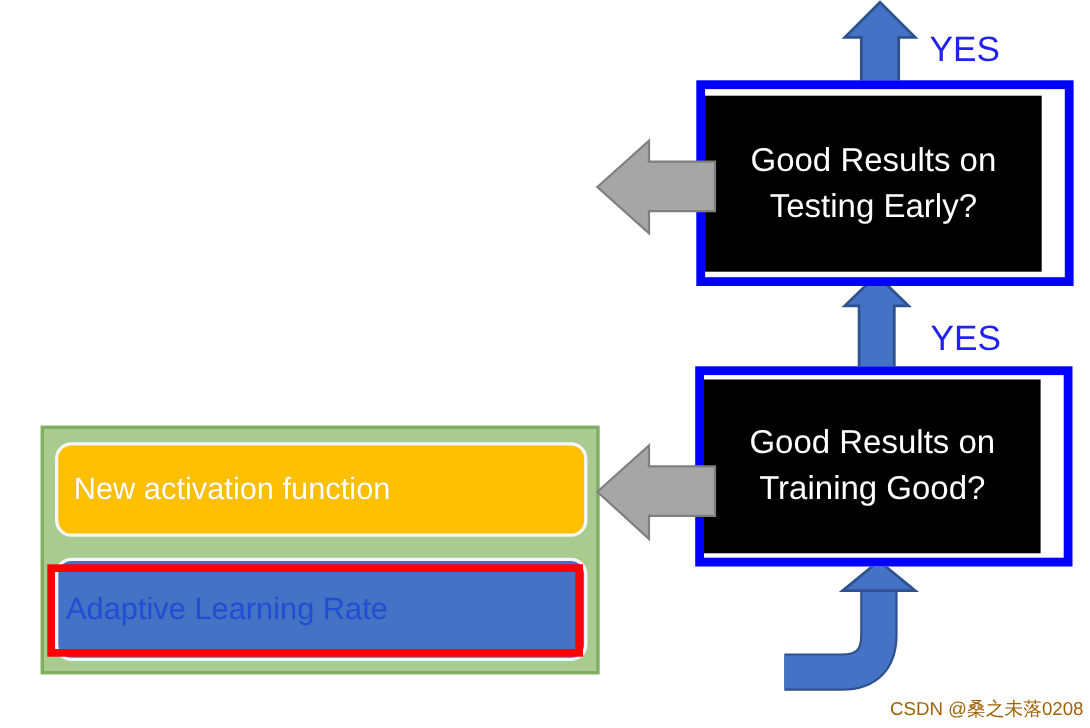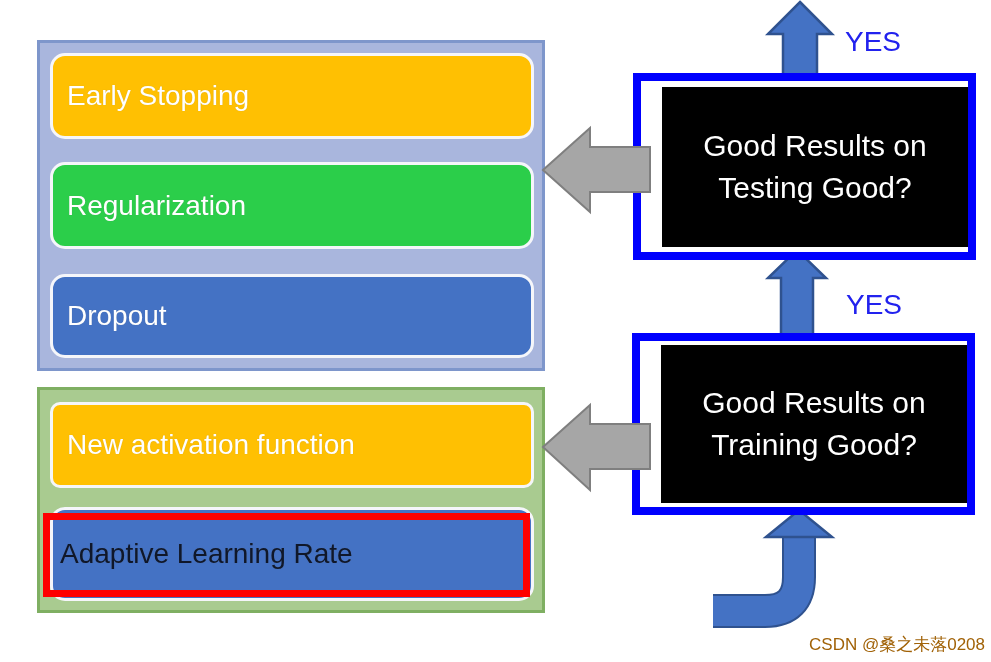--- a/index.html
+++ b/index.html
@@ -27,41 +27,41 @@
   #m-dropout{top:231px;height:84px;}
   #m-newact{top:12px;height:86px;}
   #m-adaptive{top:117px;height:94px;}
 
   #red-highlight{
     position:absolute;left:3px;top:123px;width:487px;height:84px;
     box-sizing:border-box;border:7px solid #FE0000;z-index:5;
   }
   #adaptive-label{
     position:absolute;left:20px;top:117px;height:94px;z-index:6;
-    display:flex;align-items:center;color:#0f172a;font-size:28px;
+    display:flex;align-items:center;color:#1d4ed8;font-size:28px;
     text-shadow:0 0 1px rgba(120,120,120,.35);
   }
 
   
   .question{
     position:absolute;box-sizing:border-box;border:8px solid #0000FE;background:#ffffff;
-    display:flex;align-items:center;justify-content:flex-end;
+    display:flex;align-items:center;justify-content:flex-start;
   }
   #q-testing{left:633px;top:73px;width:343px;height:187px;}
   #q-training{left:632px;top:333px;width:343px;height:182px;}
   .question-inner{
     width:306px;background:#000;color:#fff;
     display:flex;flex-direction:column;align-items:center;justify-content:center;
     font-size:30px;line-height:42px;text-align:center;
   }
   #q-testing .question-inner{height:160px;}
   #q-training .question-inner{height:158px;}
 
   .yes{
-    position:absolute;color:#2222EE;font-size:28px;z-index:4;
+    position:absolute;color:#2222EE;font-size:32px;z-index:4;
     font-family:"Liberation Sans", sans-serif;
   }
   #yes-top{left:845px;top:26px;}
   #yes-middle{left:846px;top:289px;}
 
   #watermark{
     position:absolute;right:6px;top:633px;color:#a16207;font-size:17px;z-index:4;
   }
 </style>
 </head>
@@ -73,45 +73,34 @@
 
     <polygon points="800,2 832,34 817,34 817,88 783,88 783,34 768,34" fill="#4472C4" stroke="#2F528F" stroke-width="2.5"></polygon>
 
     <polygon points="797,250 826,278 813,278 813,342 781,342 781,278 768,278" fill="#4472C4" stroke="#2F528F" stroke-width="2.5"></polygon>
 
     <path d="M 713 611 H 765 Q 799 611 799 577 V 536" fill="none" stroke="#2F528F" stroke-width="34" stroke-linecap="butt"></path>
     <path d="M 713 611 H 765 Q 799 611 799 577 V 536" fill="none" stroke="#4472C4" stroke-width="30" stroke-linecap="butt"></path>
     <polygon points="766,537 832,537 799,510" fill="#4472C4" stroke="#2F528F" stroke-width="2.5"></polygon>
   </svg>
 
-  <div id="group-testing" class="group z2">
-    <div id="m-early" class="method" style="background-color: rgb(255, 192, 2);">
-      <span>Early Stopping</span>
-    </div>
-    <div id="m-regular" class="method" style="background-color: rgb(43, 206, 74);">
-      <span>Regularization</span>
-    </div>
-    <div id="m-dropout" class="method" style="background-color: rgb(68, 114, 196);">
-      <span>Dropout</span>
-    </div>
-  </div>
 
   <div id="group-training" class="group z2">
-    <div id="m-newact" class="method" style="background-color: rgb(255, 192, 2); border-radius: 10px;">
+    <div id="m-newact" class="method" style="background-color: rgb(255, 192, 2);">
       <span>New activation function</span>
     </div>
     <div id="m-adaptive" class="method" style="background-color: rgb(68, 114, 196);"></div>
     <div id="red-highlight"></div>
     <div id="adaptive-label">Adaptive Learning Rate</div>
   </div>
 
   <div id="q-testing" class="question z2">
     <div class="question-inner">
       <div>Good Results on</div>
-      <div>Testing Good?</div>
+      <div>Testing Early?</div>
     </div>
   </div>
 
   <div id="q-training" class="question z2">
     <div class="question-inner">
       <div>Good Results on</div>
       <div>Training Good?</div>
     </div>
   </div>
 

